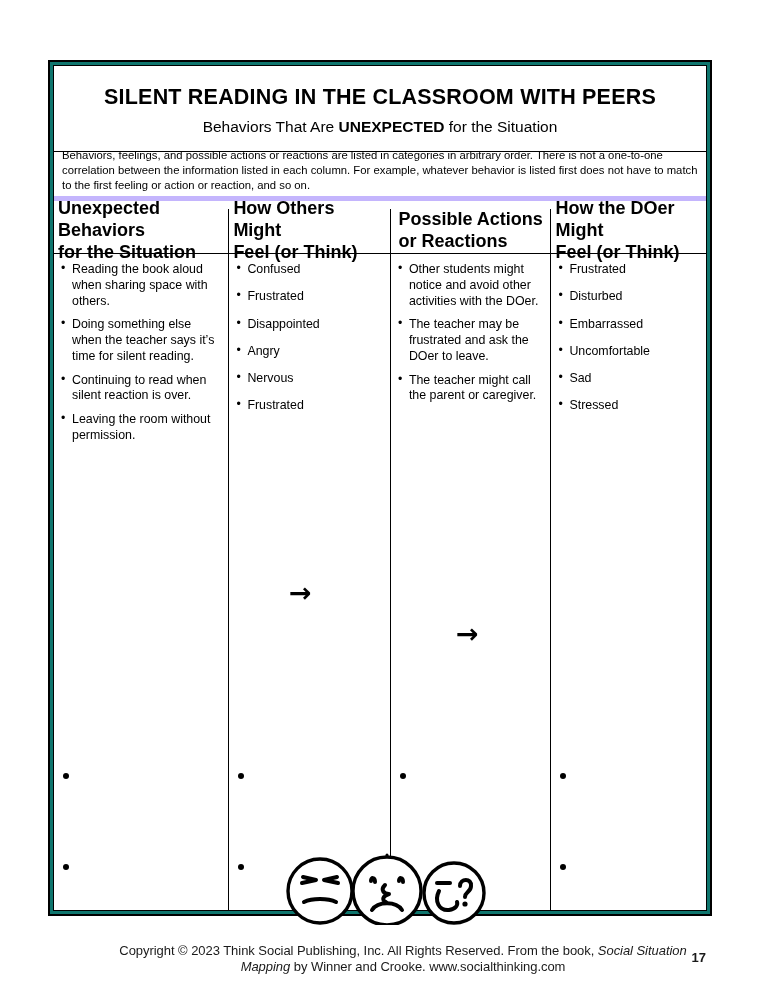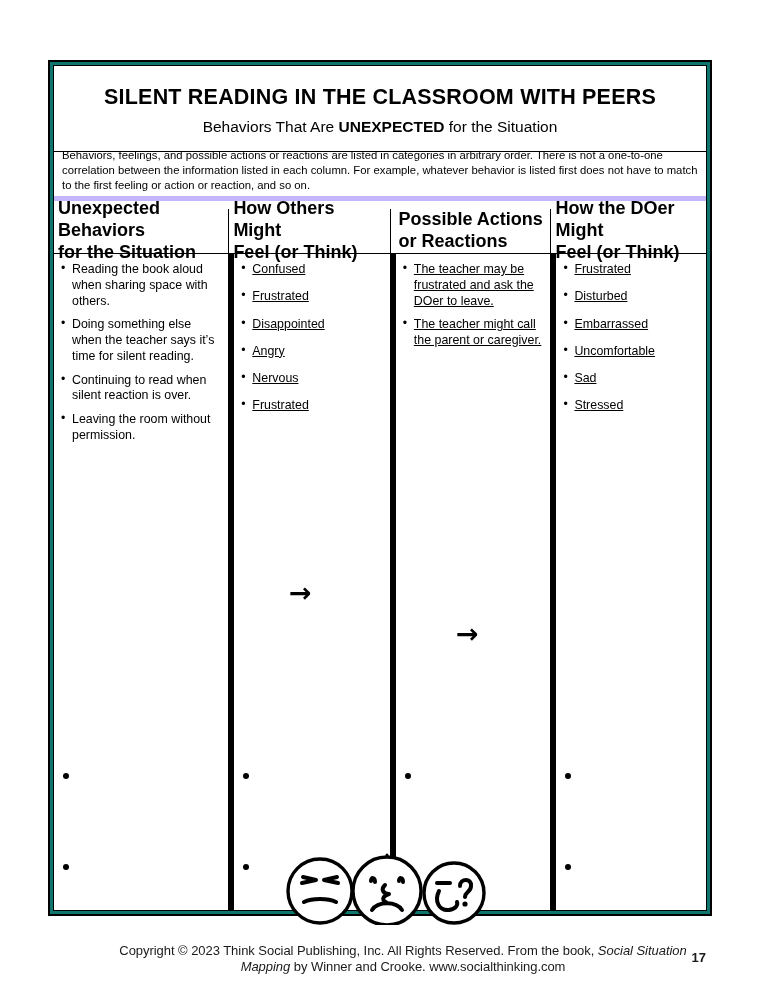--- a/index.html
+++ b/index.html
@@ -98,21 +98,21 @@
   
   #body-row {
     position: absolute;
     left: 0; top: 188px; right: 0; bottom: 0;
     display: flex;
   }
   .bcell {
     position: relative;
     padding: 8px 7px 0 7px;
   }
-  .bcell + .bcell { border-left: 6px solid #000000; text-decoration: underline; }
+  .bcell + .bcell { border-left: 1px solid #000000; }
 
   
   .col0 { width: 176px; }
   .col1 { width: 163px; }
   .col2 { width: 162px; }
   .col3 { width: 157px; }
 
   ul.items {
     list-style: none;
     margin: 0; padding: 0;
@@ -256,20 +256,21 @@
             <li>Angry</li>
             <li>Nervous</li>
             <li>Frustrated</li>
           </ul>
           <div class="blank-bullet bb1"></div>
           <div class="blank-bullet bb2"></div>
         </div>
 
         <div class="bcell col2">
           <ul class="items">
+            <li>Other students might notice and avoid other activities with the DOer.</li>
             <li>The teacher may be frustrated and ask the DOer to leave.</li>
             <li>The teacher might call the parent or caregiver.</li>
           </ul>
           <div class="blank-bullet bb1"></div>
           <div class="blank-bullet bb2"></div>
         </div>
 
         <div class="bcell col3">
           <ul class="items spaced">
             <li>Frustrated</li>

